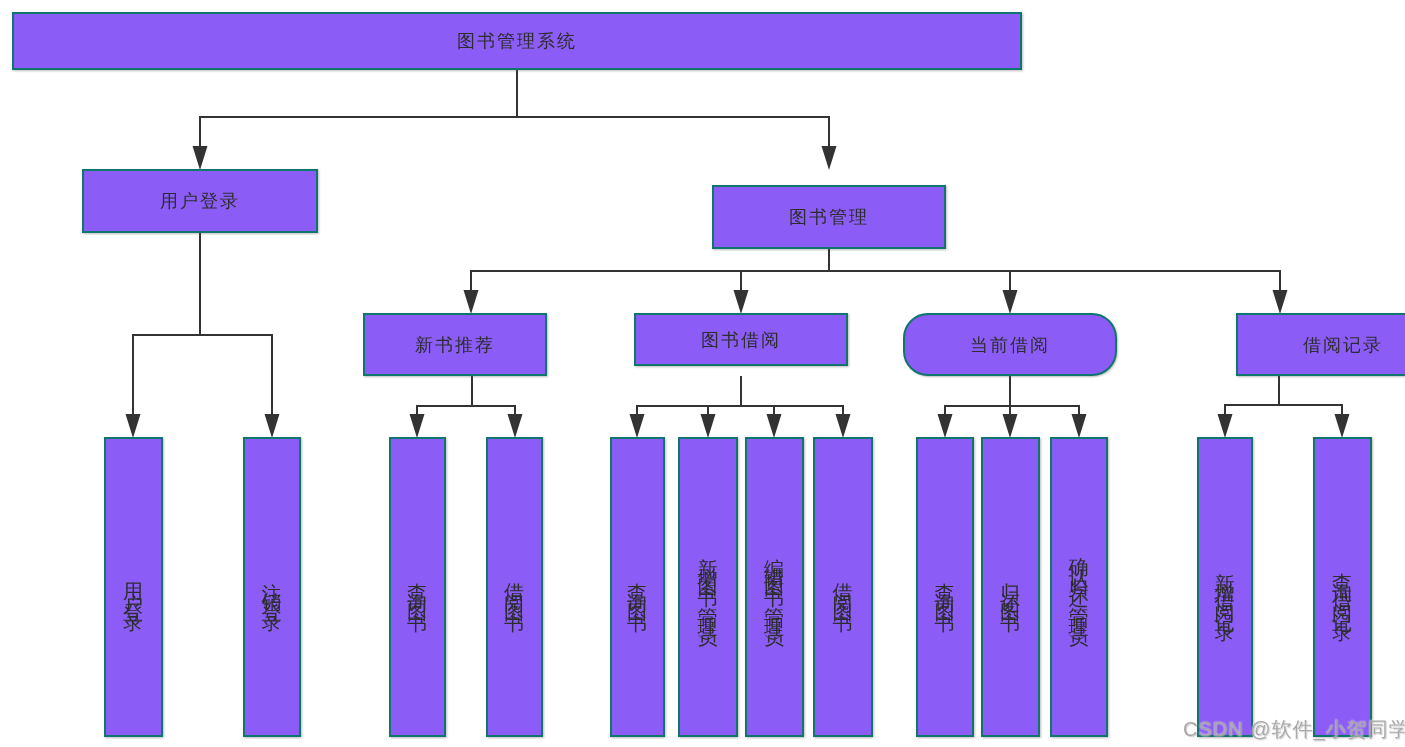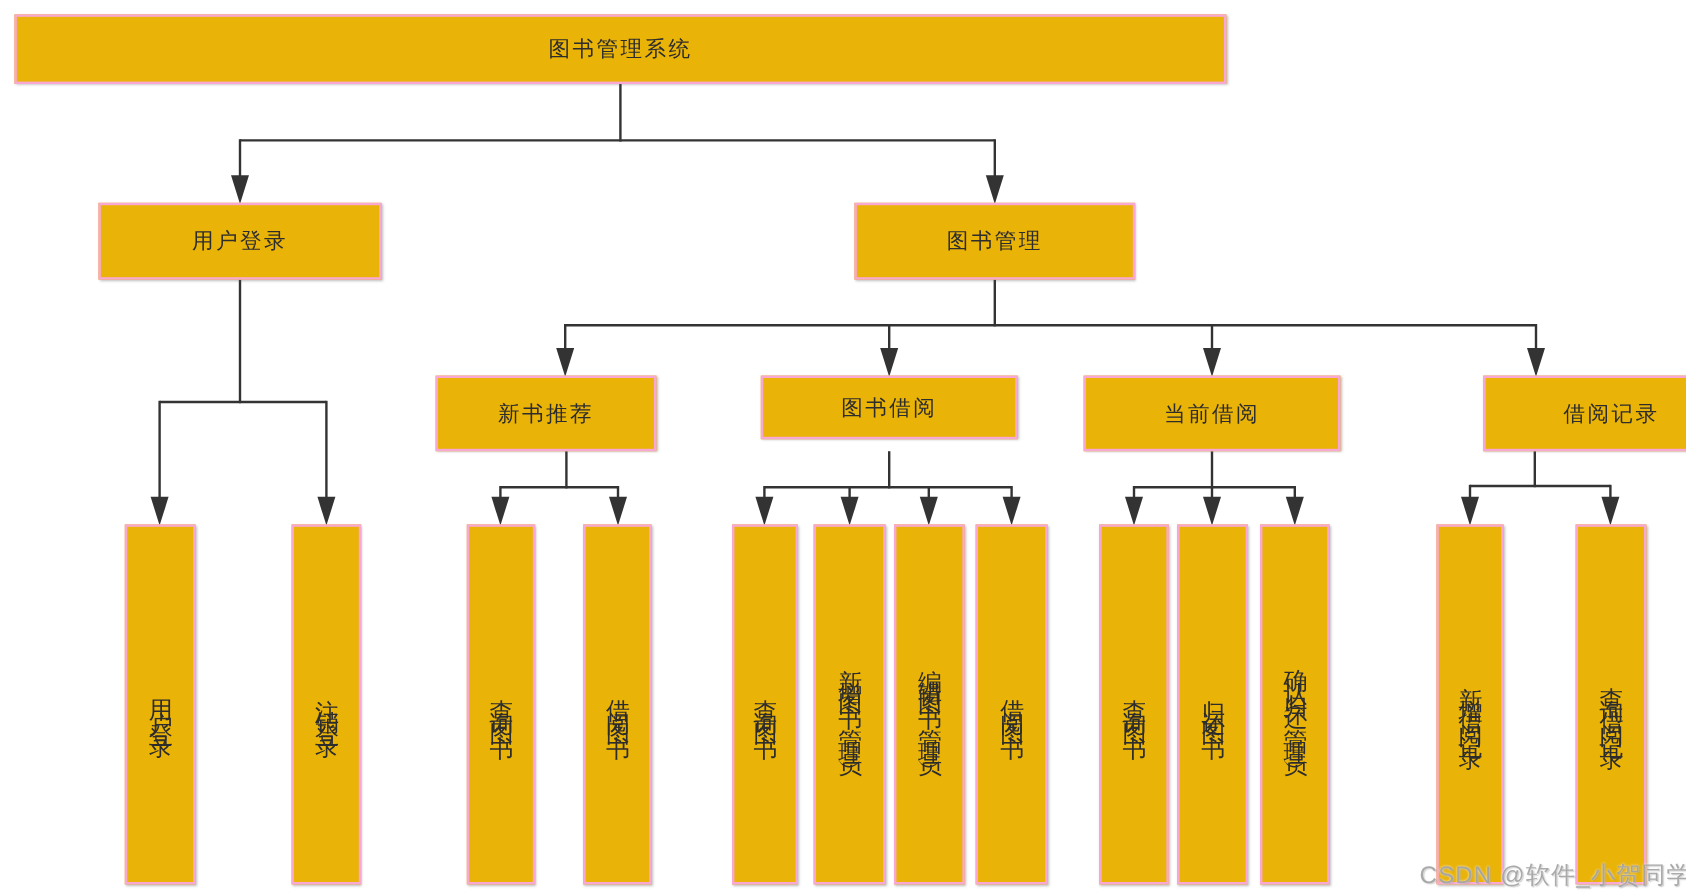--- a/index.html
+++ b/index.html
@@ -18,22 +18,22 @@
   }
   #connectors {
     position: absolute;
     left: 0;
     top: 0;
     width: 1405px;
     height: 747px;
   }
   .node {
     position: absolute;
-    border: 2px solid #f9a8d4;
-    background: #eab308;
+    border: 2px solid #0f766e;
+    background: #8b5cf6;
     color: #2d2d2d;
     display: flex;
     align-items: center;
     justify-content: center;
     box-shadow: 1px 1px 2px rgba(90,90,90,0.40);
   }
   .hbox {
     font-size: 18px;
     letter-spacing: 2px;
     white-space: nowrap;
@@ -125,25 +125,25 @@
       <polygon points="1002.5,414 1017.5,414 1010,438"></polygon>
       <polygon points="1071.5,414 1086.5,414 1079,438"></polygon>
       <polygon points="1217.5,414 1232.5,414 1225,438"></polygon>
       <polygon points="1334.5,414 1349.5,414 1342,438"></polygon>
     </g>
   </svg>
 
   <div class="node hbox" style="left:12px; top:12px; width:1010px; height:58px;">图书管理系统</div>
 
   <div class="node hbox" style="left:82px; top:169px; width:236px; height:64px;">用户登录</div>
-  <div class="node hbox" style="left:712px; top:169px; width:234px; height:64px;">图书管理</div>
+  <div class="node hbox" style="left:712px; top:185px; width:234px; height:64px;">图书管理</div>
 
   <div class="node hbox" style="left:363px; top:313px; width:184px; height:63px;">新书推荐</div>
   <div class="node hbox" style="left:634px; top:313px; width:214px; height:53px;">图书借阅</div>
-  <div class="node hbox" style="left:903px; top:313px; width:214px; height:63px;">当前借阅</div>
+  <div class="node hbox" style="left:903px; top:313px; width:214px; height:63px;border-radius:25px;">当前借阅</div>
   <div class="node hbox" style="left:1236px; top:313px; width:214px; height:63px;">借阅记录</div>
 
   <div class="node vbox" style="left:104px; top:437px; width:59px; height:300px;">用户登录</div>
   <div class="node vbox" style="left:243px; top:437px; width:58px; height:300px;">注销登录</div>
 
   <div class="node vbox" style="left:389px; top:437px; width:57px; height:300px;">查询图书</div>
   <div class="node vbox" style="left:486px; top:437px; width:57px; height:300px;">借阅图书</div>
 
   <div class="node vbox" style="left:610px; top:437px; width:55px; height:300px;">查询图书</div>
   <div class="node vbox" style="left:678px; top:437px; width:60px; height:300px;">新增图书（管理员）</div>

